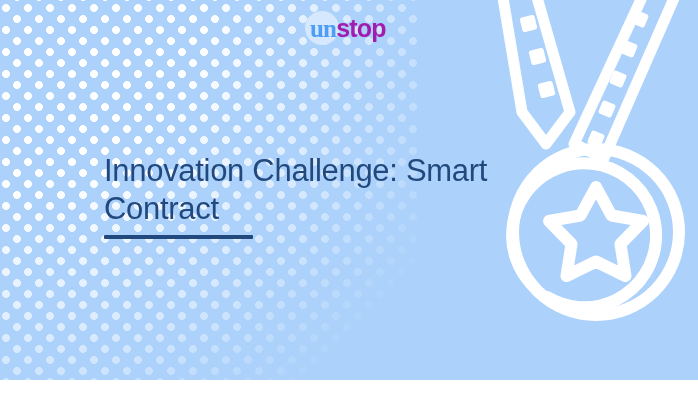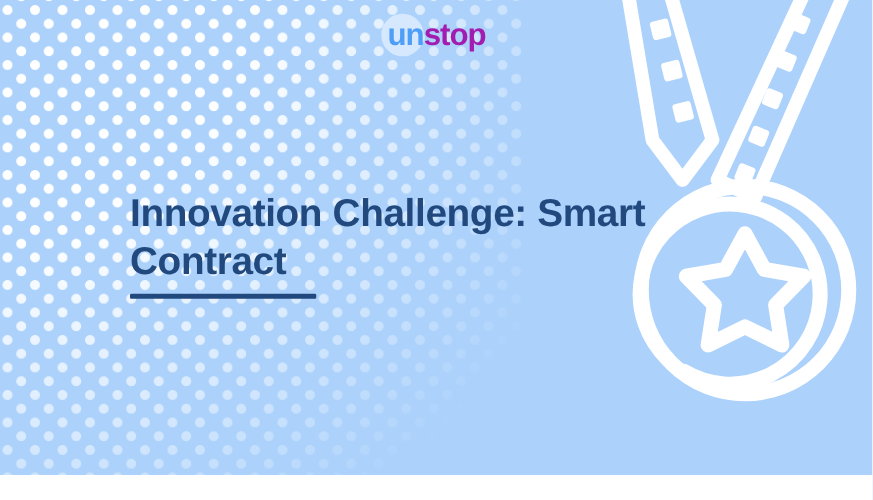--- a/index.html
+++ b/index.html
@@ -74,21 +74,21 @@
   }
   #logo-text {
     position: relative;
     font-size: 25px;
     font-weight: bold;
     letter-spacing: -0.8px;
     line-height: 36px;
     white-space: nowrap;
     padding-left: 7px;
   }
-  .logo-un   { color: #4E9DF7; }
+  .logo-un   { color: #4E9DF7; font-family: Liberation Serif, serif; }
   .logo-stop { color: #a21caf; }
 
   
   #medal-art {
     position: absolute;
     left: 478px;
     top: -6px;
     width: 225px;
     height: 330px;
     pointer-events: none;
@@ -98,21 +98,21 @@
   #title-block {
     position: absolute;
     left: 104px;
     top: 152px;
     width: 520px;
   }
   #page-title {
     margin: 0;
     font-size: 31px;
     line-height: 38px;
-    font-weight: bold;
+    font-weight: normal;
     color: #22497E;
     letter-spacing: -0.3px;
     white-space: pre-line;
   }
   #title-rule {
     margin-top: 7px;
     width: 149px;
     height: 4px;
     background: #22497E;
     border-radius: 1px;

